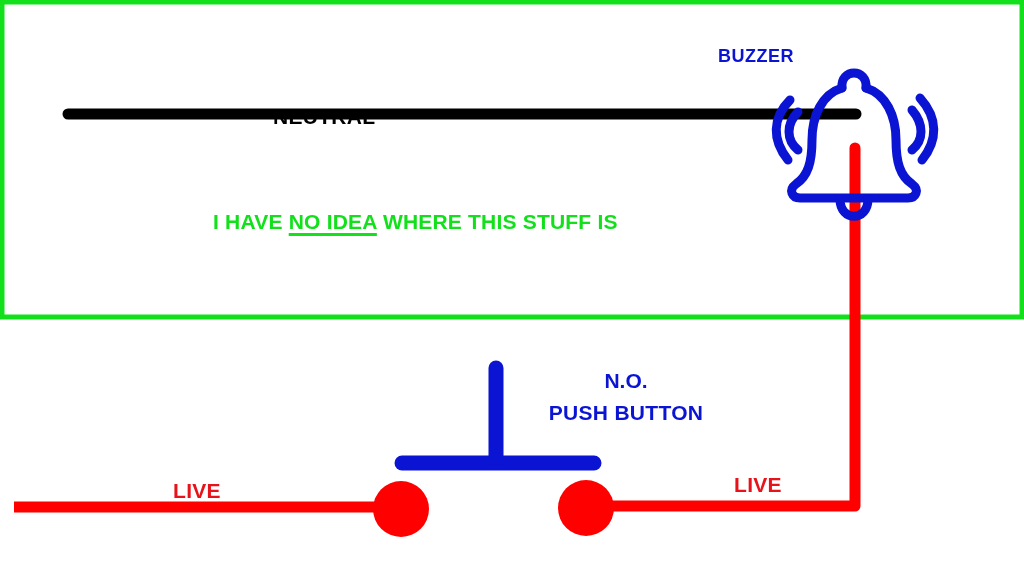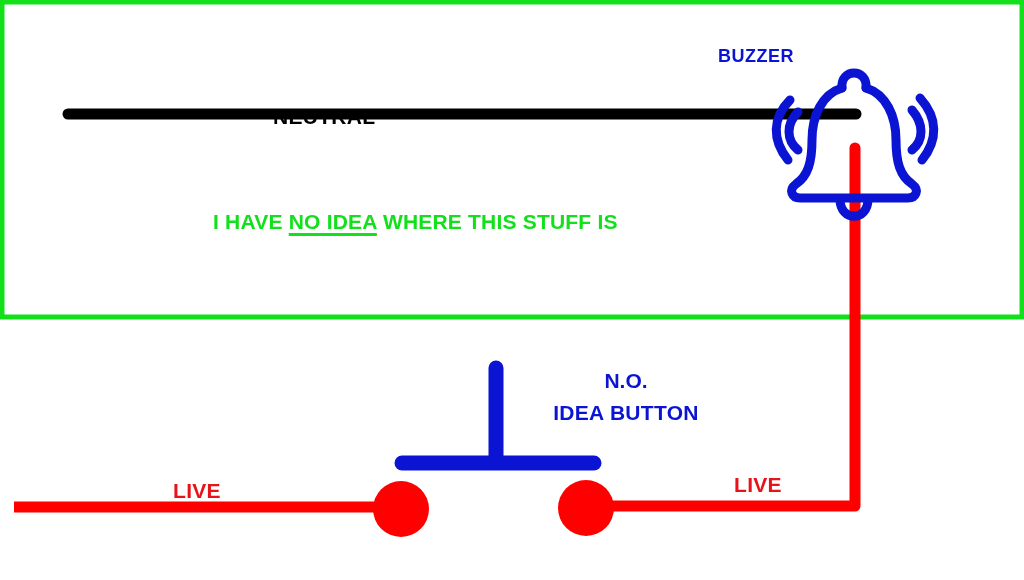--- a/index.html
+++ b/index.html
@@ -67,18 +67,18 @@
 
   <div class="lbl lbl-neutral">NEUTRAL</div>
   <div class="lbl lbl-buzzer">BUZZER</div>
 
   <div class="lbl lbl-note">
     <span style="white-space:pre;">I HAVE </span><span class="u">NO IDEA</span><span style="white-space:pre;"> WHERE THIS STUFF IS</span>
   </div>
 
   <div class="pb-label">
     <div class="lbl lbl-no l1">N.O.</div>
-    <div class="lbl lbl-no l2">IDEA BUTTON</div>
+    <div class="lbl lbl-no l2">PUSH BUTTON</div>
   </div>
 
   <div class="lbl lbl-live-left">LIVE</div>
   <div class="lbl lbl-live-right">LIVE</div>
 </div>
 
 </body></html>

